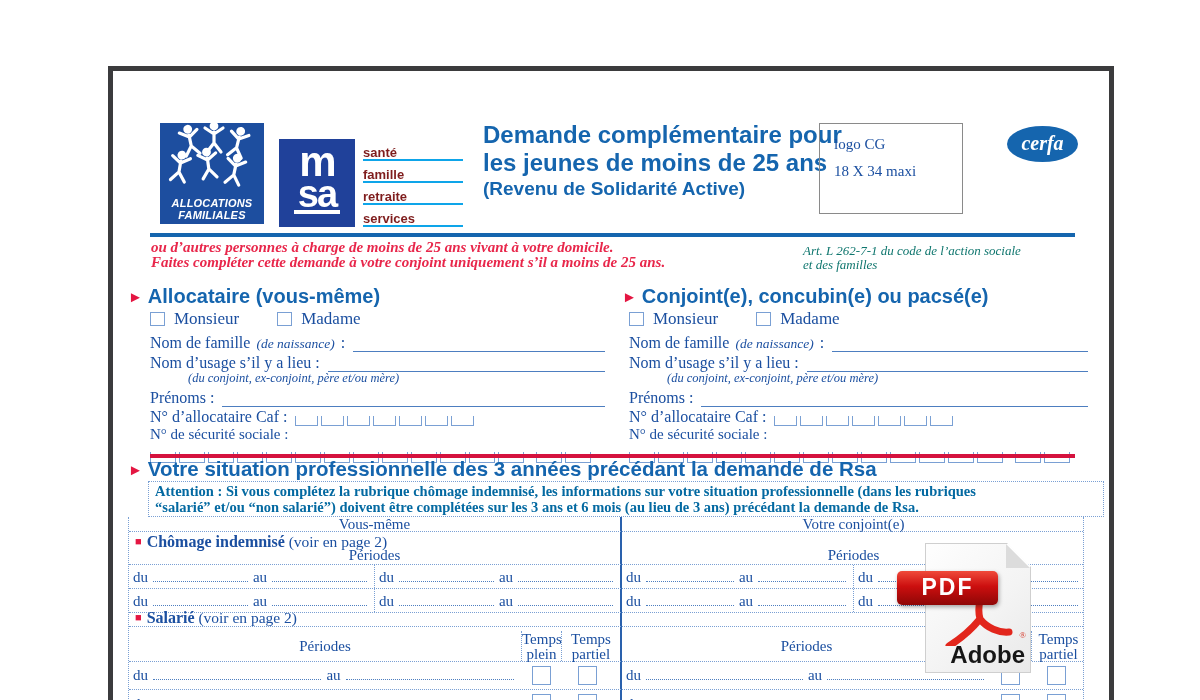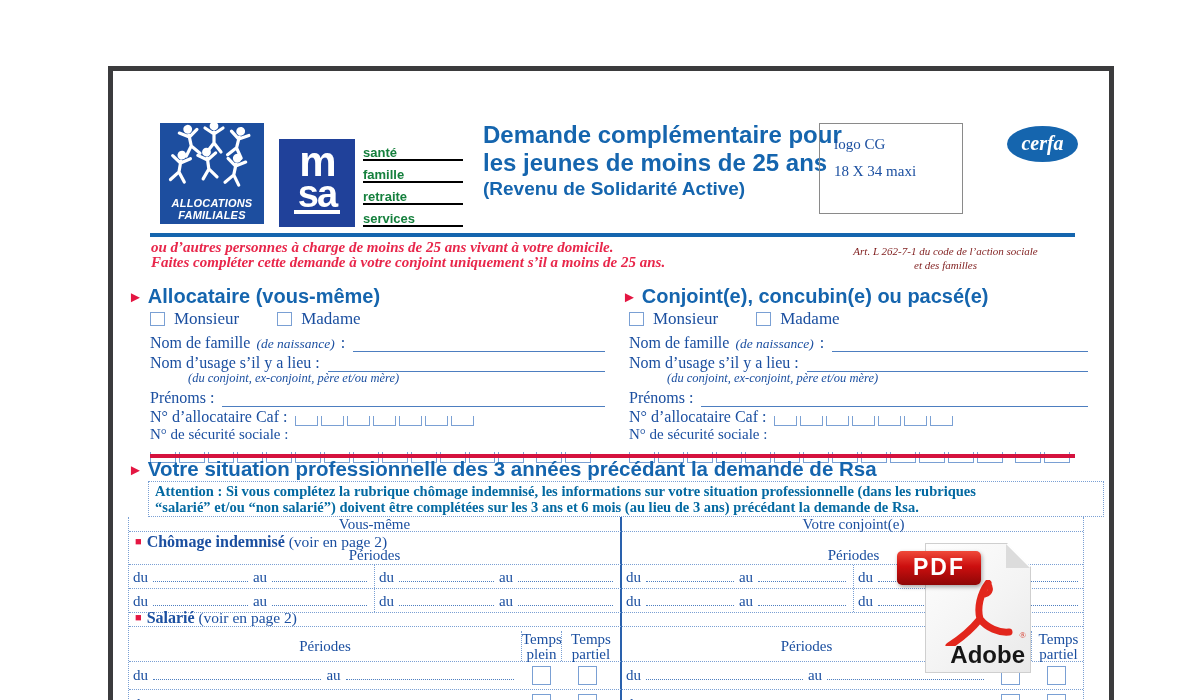--- a/index.html
+++ b/index.html
@@ -14,41 +14,41 @@
   .af-logo { left:47px; top:52px; width:104px; height:101px; background:#1d4e9f; color:#fff; }
   .af-text { position:absolute; bottom:3px; left:0; right:0; text-align:center;
              font-family:"Liberation Sans", sans-serif; font-style:italic; font-weight:bold;
              font-size:11px; line-height:12px; letter-spacing:.2px; }
   .msa-logo { left:166px; top:68px; width:76px; height:88px; background:#20419a; color:#fff;
               font-family:"Liberation Sans", sans-serif; font-weight:bold; text-align:center; }
   .msa-m  { font-size:42px; line-height:34px; margin-top:6px; letter-spacing:-2px; }
   .msa-sa { font-size:38px; line-height:30px; letter-spacing:-2px; border-bottom:4px solid #fff;
             display:inline-block; padding:0 4px 1px 4px; }
   .svc { left:250px; top:68px; width:100px; }
-  .svc-row { height:22px; border-bottom:2px solid #000000; font-family:"Liberation Sans", sans-serif;
-             font-weight:bold; font-size:13px; color:#15803d; padding-top:6px; }
+  .svc-row { height:22px; border-bottom:2px solid #0ea5e9; font-family:"Liberation Sans", sans-serif;
+             font-weight:bold; font-size:13px; color:#7f1d1d; padding-top:6px; }
   .title { left:348px; top:50px; width:360px; color:#1565ae;
            font-family:"Liberation Sans", sans-serif; font-weight:bold;margin-left:22px; }
   .title .t1 { font-size:24px; line-height:28px; }
   .title .t3 { font-size:19px; line-height:24px; }
   .cg-box { left:706px; top:52px; width:144px; height:91px; border:1px solid #8a8a8a;
             color:#1b4fa0; font-size:15px; padding:12px 0 0 14px; }
   .cg-box div { margin-bottom:10px; }
   .cerfa { left:894px; top:55px; width:71px; height:36px; background:#1565ae; border-radius:50%;
            color:#fff; font-weight:bold; font-style:italic; font-size:20px; text-align:center;
            line-height:34px; }
 
   .blue-rule { left:37px; top:162px; width:925px; height:4px; background:#1565ae; }
   .red-rule  { left:37px; top:383px; width:925px; height:4px; background:#d5123e; }
 
   
   .intro { left:38px; top:169px; width:680px; color:#e8274b; font-style:italic; font-weight:bold;
            font-size:15px; line-height:15px; }
-  .artref { left:690px; top:173px; width:285px; text-align:center; color:#7f1d1d;
-            font-style:italic; font-size:11px; line-height:14px; }
+  .artref { left:690px; top:173px; width:285px; text-align:left; color:#0f766e;
+            font-style:italic; font-size:13px; line-height:14px; }
 
   
   .sec-head { font-family:"Liberation Sans", sans-serif; font-weight:bold; color:#1565ae;
               font-size:20px; line-height:21px; white-space:nowrap; }
   .arrow { color:#e41642; font-size:15px; margin-right:5px; position:relative; top:-1px; }
 
   
   .pcol { width:455px; color:#1b4fa0; font-size:16px; }
   .cbrow { height:22px; display:flex; align-items:center; }
   .cb { width:15px; height:14px; border:1px solid #7aa0d4; background:#fff; display:inline-block; }
@@ -82,21 +82,21 @@
           border-left:1px dotted #7aa0d4; padding-top:1px; }
   .cbL { width:19px; height:19px; border:1px solid #7aa0d4; background:#fff; position:absolute; }
 
   
   .pdf-sheet { left:812px; top:472px; width:106px; height:130px;
                background:linear-gradient(135deg,#fefefe 0%,#f4f4f4 55%,#e9e9e9 100%);
                border:1px solid #cfcfcf; box-shadow:2px 3px 7px rgba(0,0,0,.28);
                clip-path:polygon(0 0, 82px 0, 106px 24px, 106px 130px, 0 130px); z-index:9; }
   .pdf-fold { position:absolute; right:0; top:0; width:0; height:0;
               border-top:24px solid #fff; border-left:24px solid #dcdcdc; }
-  .pdf-banner { left:784px; top:480px; width:84px; height:34px; z-index:10;
+  .pdf-banner { left:784px; top:500px; width:101px; height:34px; z-index:10;
                 background:linear-gradient(#f04a3a 0%,#cc0f0f 45%,#8e0606 100%);
                 border-radius:5px; box-shadow:1px 2px 4px rgba(0,0,0,.35);
                 color:#fff; font-family:"Liberation Sans", sans-serif; font-weight:bold;
                 font-size:23px; text-align:center; line-height:33px; letter-spacing:2px; }
   .adobe-word { position:absolute; right:5px; bottom:3px; color:#161616;
                 font-family:"Liberation Sans", sans-serif; font-weight:bold; font-size:24px; }
   .adobe-reg { position:absolute; right:4px; bottom:32px; color:#d43122; font-size:9px; }
 </style>
 </head>
 <body>

